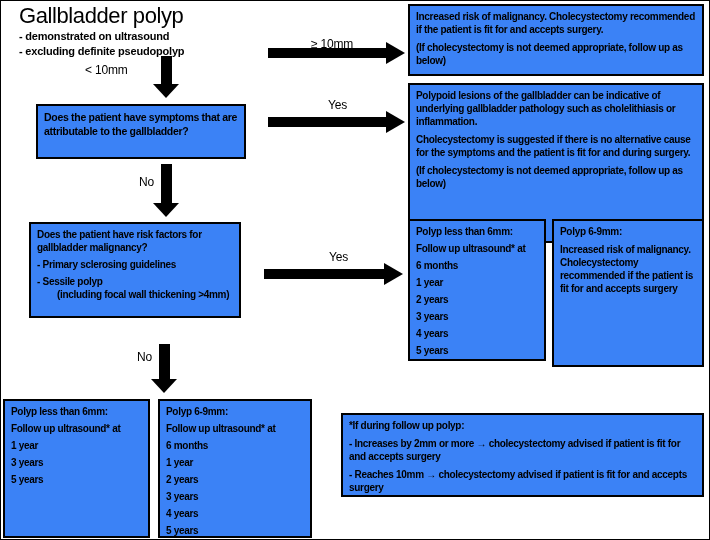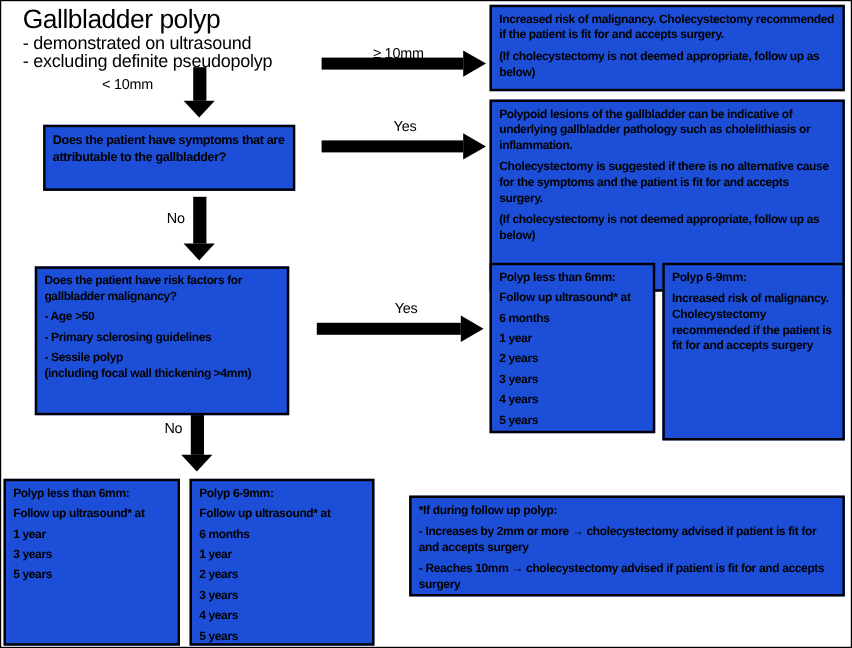--- a/index.html
+++ b/index.html
@@ -12,36 +12,36 @@
   #root {
     position: relative; width: 710px; height: 540px;
     background: #fff; border: 1px solid #000; overflow: hidden; padding-left: 21px;
   }
   .title {
     position: absolute; left: 18px; top: 2px;
     font-size: 22px; font-weight: 400; letter-spacing: -0.4px;
   }
   .bullets {
     position: absolute; left: 18px; top: 28px;
-    font-size: 15px; font-weight: 400; line-height: 15px; letter-spacing: -0.2px;
+    font-size: 11px; font-weight: 700; line-height: 15px; letter-spacing: -0.2px;
   }
   .lbl {
     position: absolute; font-size: 12px; font-weight: 400; letter-spacing: -0.2px;
     white-space: nowrap;
   }
   .box {
-    position: absolute; border: 2px solid #000; background: #1d4ed8;
+    position: absolute; border: 2px solid #000; background: #3b82f6;
     font-size: 10px; font-weight: 700; line-height: 13px; letter-spacing: -0.3px;
     padding: 4px 6px; overflow: hidden;
   }
   .box p { margin: 0; }
   .box p + p { margin-top: 5px; }
   .list-line { margin-bottom: 4px; }
   .risk-item { margin-top: 4px; }
-  .risk-item.cont { margin-top: 0; }
+  .risk-item.cont { margin-top: 0; margin-left: 20px; }
   
   .harrow { position: absolute; height: 22px; }
   .harrow .shaft { position: absolute; left: 0; top: 6px; height: 10px; background: #000; }
   .harrow .head {
     position: absolute; top: 0; width: 0; height: 0;
     border-top: 11px solid transparent; border-bottom: 11px solid transparent;
     border-left: 19px solid #000;
   }
   .varrow { position: absolute; width: 27px; }
   .varrow .shaft { position: absolute; left: 8px; top: 0; width: 11px; background: #000; }
@@ -94,31 +94,30 @@
     <div class="head" style="top:35px;"></div>
   </div>
 
   <div class="box" style="left:407px; top:3px; width:296px; height:72px;">
     <p>Increased risk of malignancy. Cholecystectomy recommended if the patient is fit for and accepts surgery.</p>
     <p>(If cholecystectomy is not deemed appropriate, follow up as below)</p>
   </div>
 
   <div class="box" style="left:407px; top:82px; width:296px; height:160px;">
     <p>Polypoid lesions of the gallbladder can be indicative of underlying gallbladder pathology such as cholelithiasis or inflammation.</p>
-    <p>Cholecystectomy is suggested if there is no alternative cause for the symptoms and the patient is fit for and accepts surgery.</p>
+    <p>Cholecystectomy is suggested if there is no alternative cause for the symptoms and the patient is fit for and during surgery.</p>
     <p>(If cholecystectomy is not deemed appropriate, follow up as below)</p>
   </div>
 
   <div class="box" style="left:35px; top:103px; width:210px; height:55px; font-size:10.5px; line-height:14px;">
     <p>Does the patient have symptoms that are attributable to the gallbladder?</p>
   </div>
 
-  <div class="box" style="left:28px; top:221px; width:212px; height:124px;">
+  <div class="box" style="left:28px; top:221px; width:212px; height:96px;">
     <p>Does the patient have risk factors for gallbladder malignancy?</p>
-    <div class="risk-item">- Age &gt;50</div>
     <div class="risk-item">- Primary sclerosing guidelines</div>
     <div class="risk-item">- Sessile polyp</div>
     <div class="risk-item cont">(including focal wall thickening &gt;4mm)</div>
   </div>
 
   <div class="box" style="left:407px; top:218px; width:138px; height:142px;">
     <div class="list-line">Polyp less than 6mm:</div>
     <div class="list-line">Follow up ultrasound* at</div>
     <div class="list-line">6 months</div>
     <div class="list-line">1 year</div>

